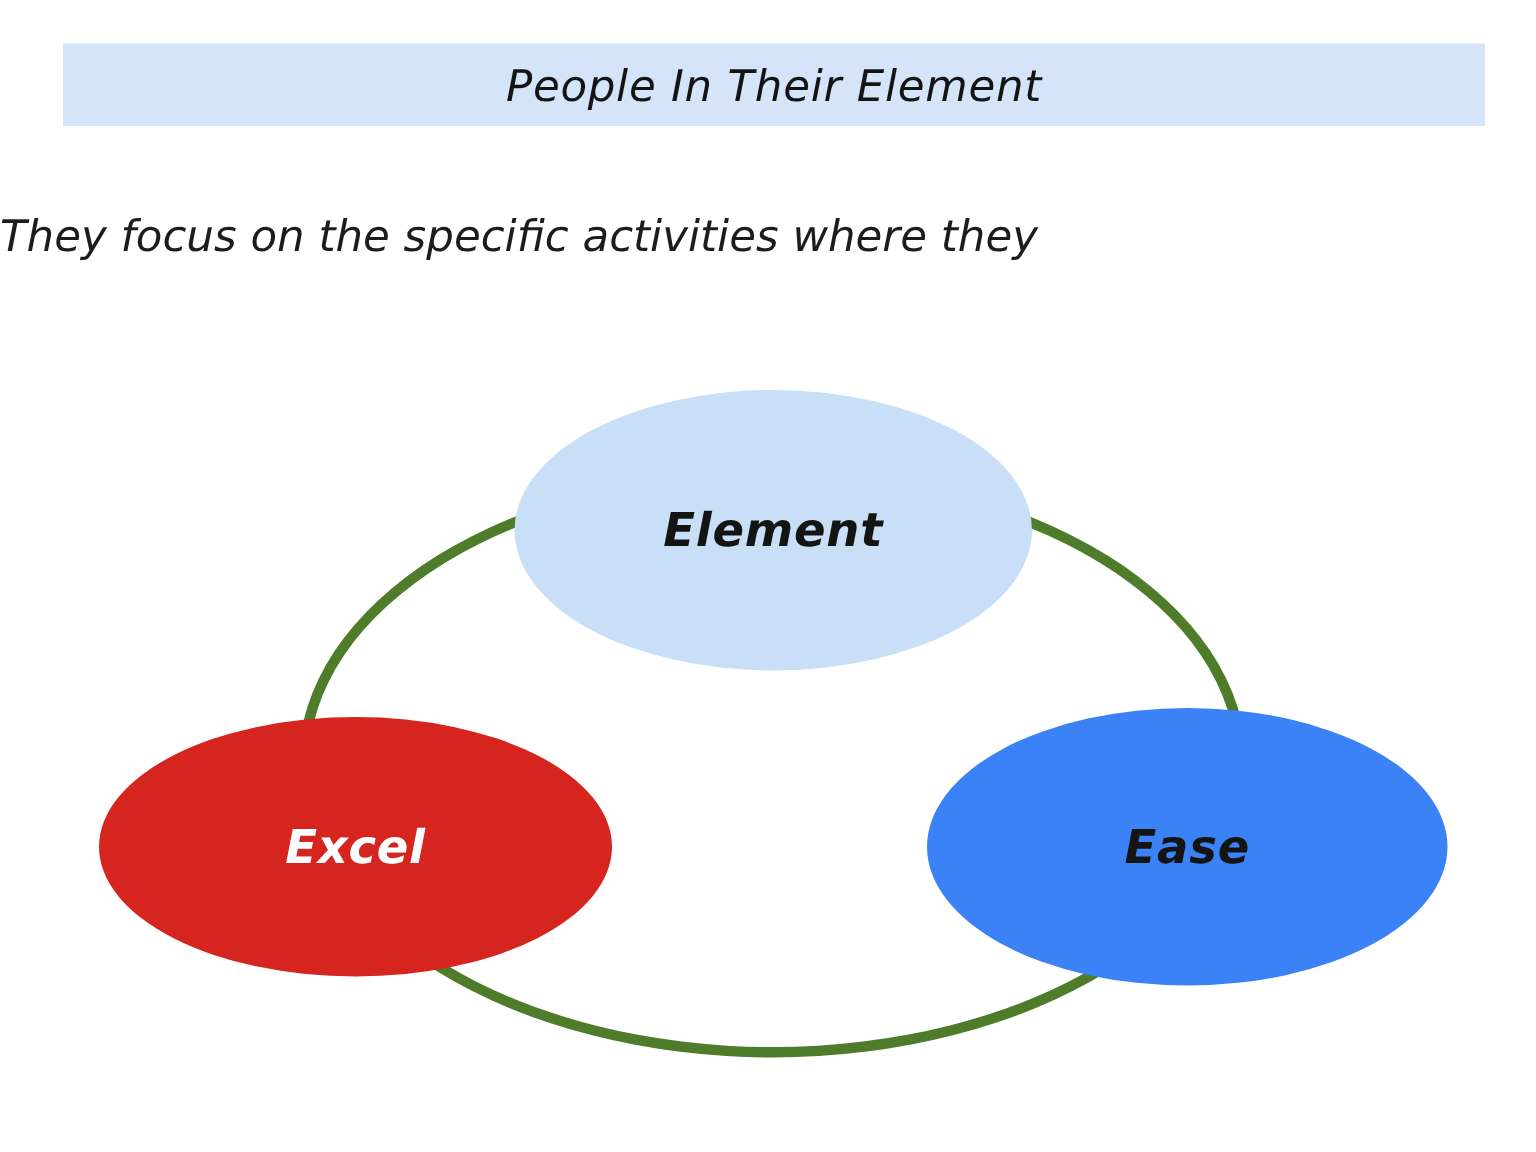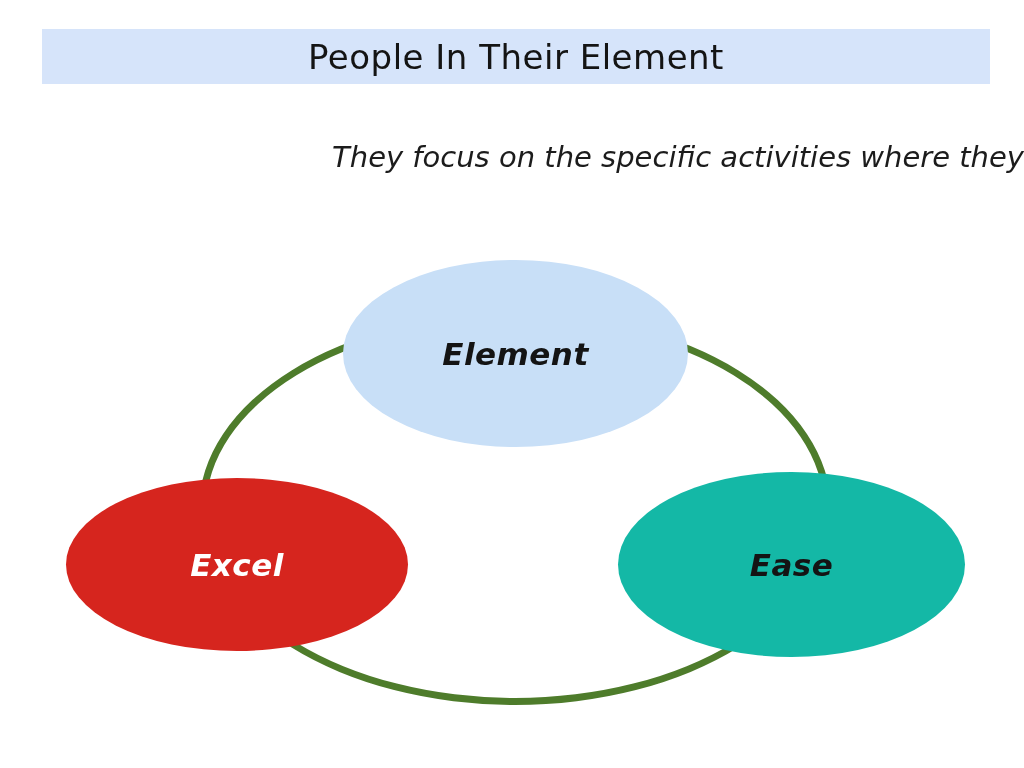--- a/index.html
+++ b/index.html
@@ -22,33 +22,34 @@
     left: 42px;
     top: 29px;
     width: 948px;
     height: 55px;
     background: #d6e4fa;
     display: flex;
     align-items: center;
     justify-content: center;
   }
   .title-bar .title-text {
-    font-size: 34px;
+    font-style: italic;
+    font-size: 29px;
     color: #141414;
     letter-spacing: 0.5px;
     white-space: nowrap;
   }
 
   
   .subtitle {
     position: absolute;
     left: 0;
     top: 134px;
     width: 1024px;
-    text-align: right;
+    text-align: left;
     font-style: italic;
     font-size: 29px;
     line-height: 46px;
     color: #1c1c1c;
   }
 
   
   .ring {
     position: absolute;
     left: 199px;
@@ -89,21 +90,21 @@
     width: 342px;
     height: 173px;
     background: #d6251e;
     color: #ffffff;
   }
   .oval-ease {
     left: 618px;
     top: 472px;
     width: 347px;
     height: 185px;
-    background: #14b8a6;
+    background: #3b82f6;
     color: #141414;
   }
 </style>
 </head>
 <body>
 
 <div class="slide">
 
   <div class="title-bar">
     <span class="title-text">People In Their Element</span>

